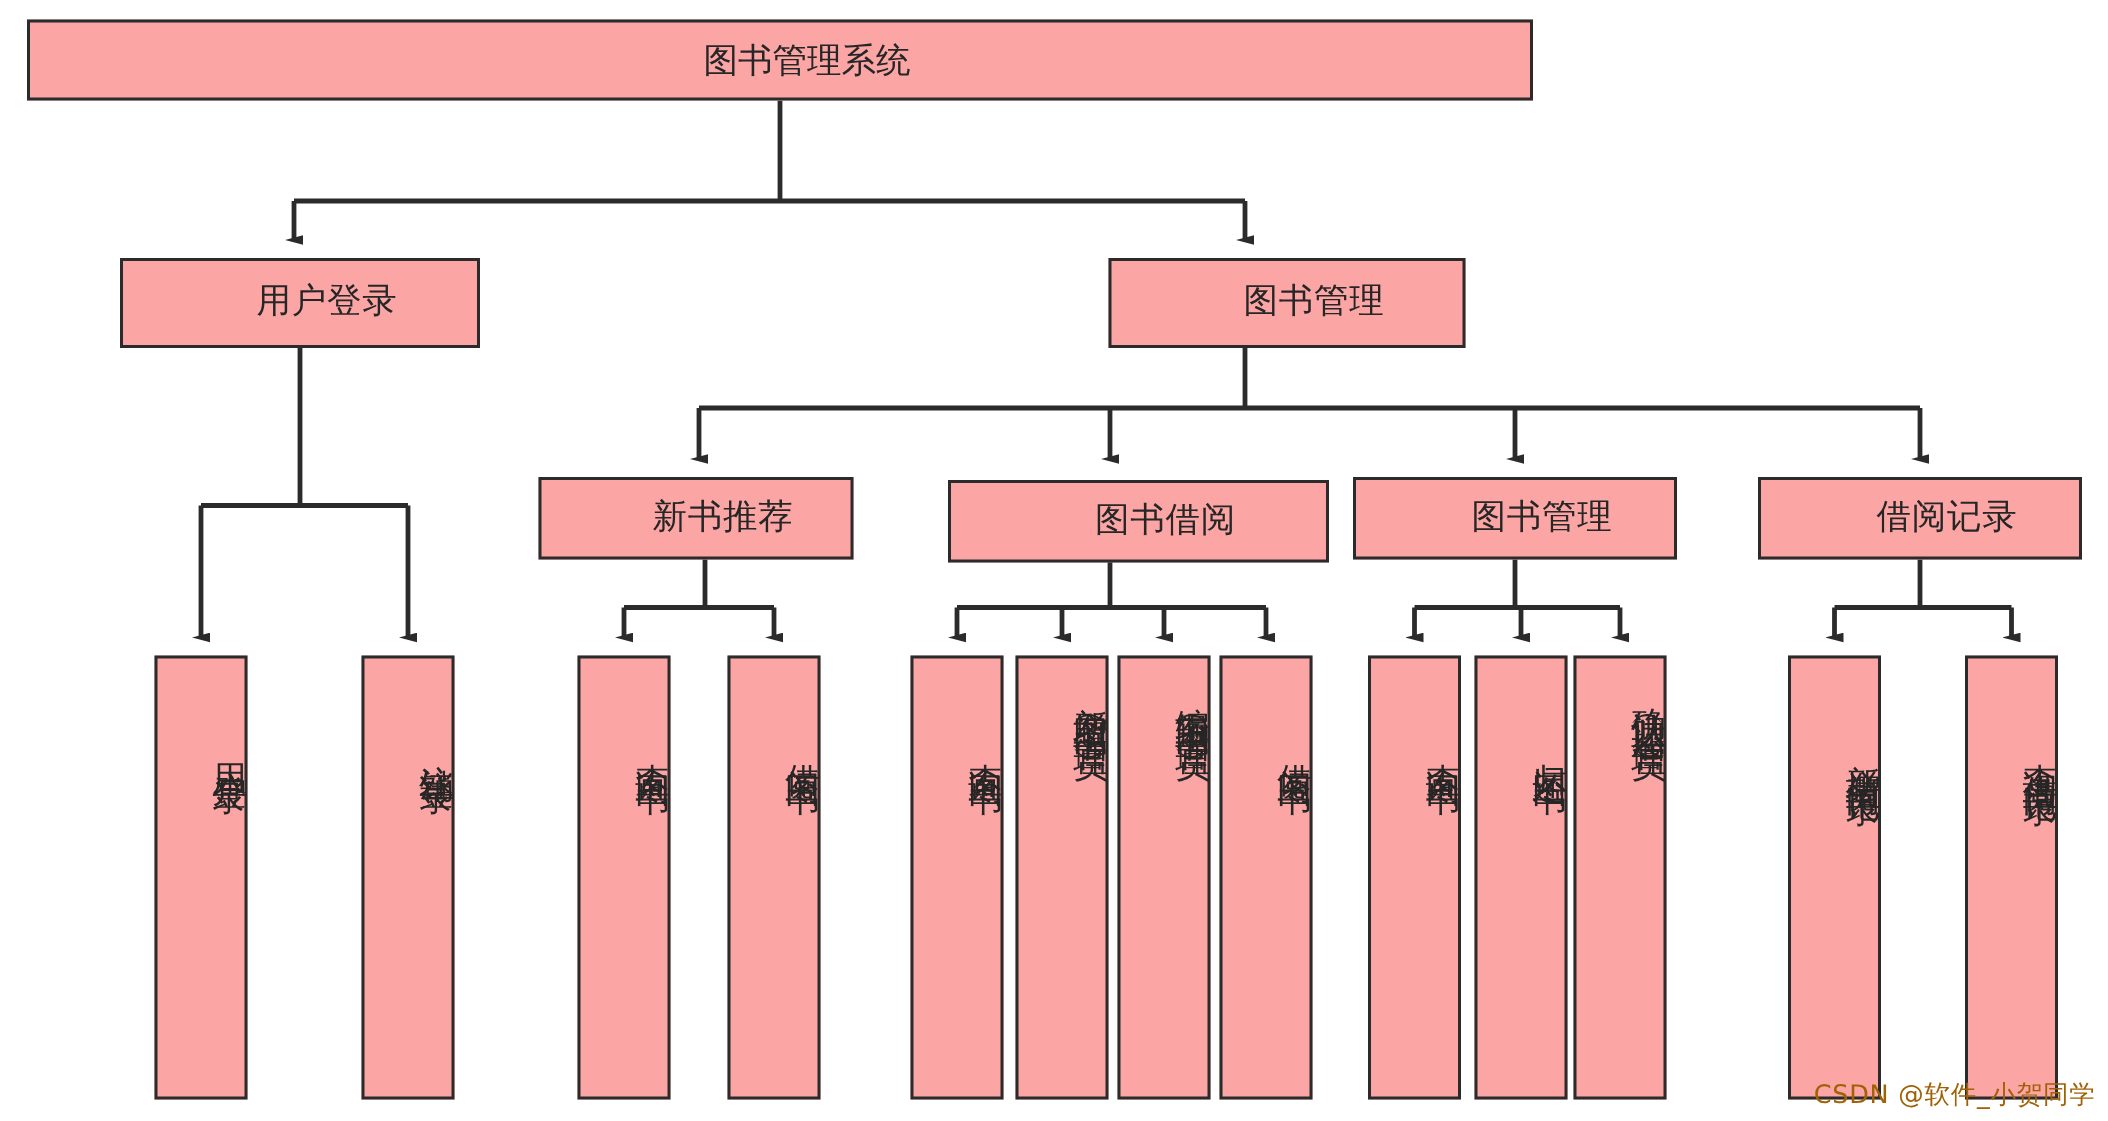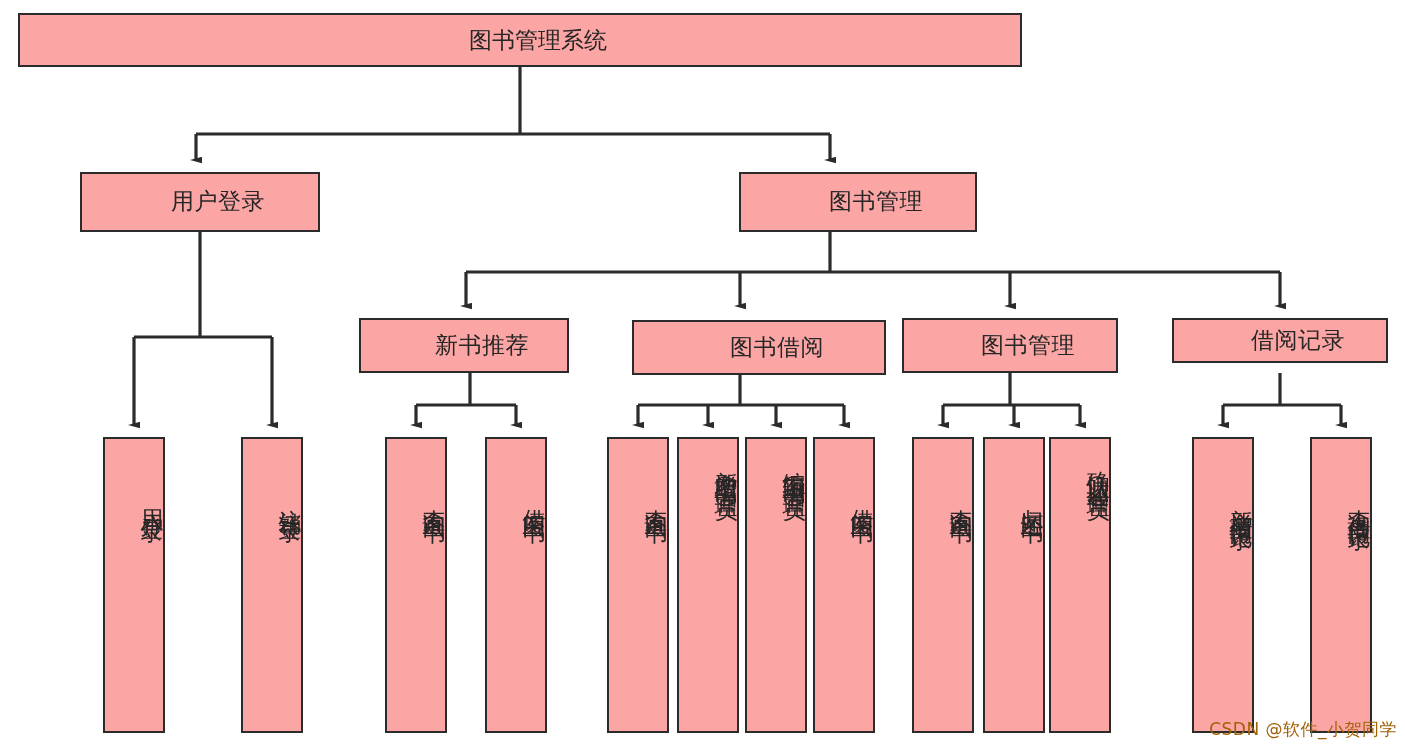--- a/index.html
+++ b/index.html
@@ -139,21 +139,21 @@
 
   <div class="node horiz" style="left:359px; top:318px; width:210px; height:55px;">
     <span class="htext">新书推荐</span>
   </div>
   <div class="node horiz" style="left:632px; top:320px; width:254px; height:55px;">
     <span class="htext">图书借阅</span>
   </div>
   <div class="node horiz" style="left:902px; top:318px; width:216px; height:55px;">
     <span class="htext">图书管理</span>
   </div>
-  <div class="node horiz" style="left:1172px; top:318px; width:216px; height:45px;">
+  <div class="node horiz" style="left:1172px; top:318px; width:216px; height:55px;">
     <span class="htext">借阅记录</span>
   </div>
 
   <div class="node leaf" style="left:103px; top:437px; width:62px; height:296px;">
     <span class="vtext">用户登录</span>
   </div>
   <div class="node leaf" style="left:241px; top:437px; width:62px; height:296px;">
     <span class="vtext">注销登录</span>
   </div>
 

